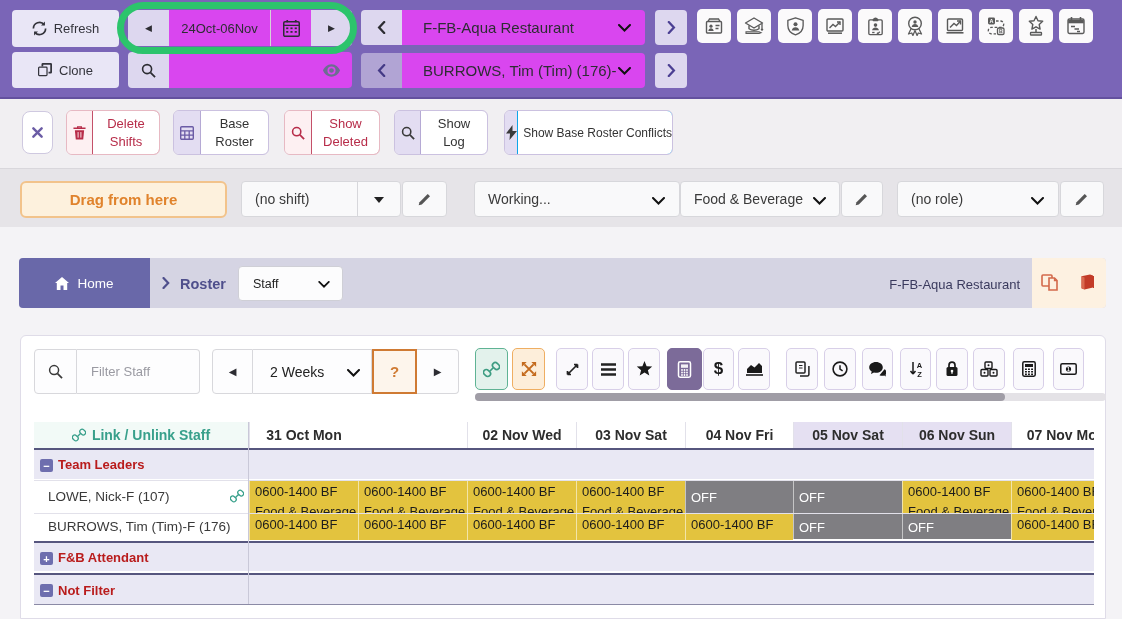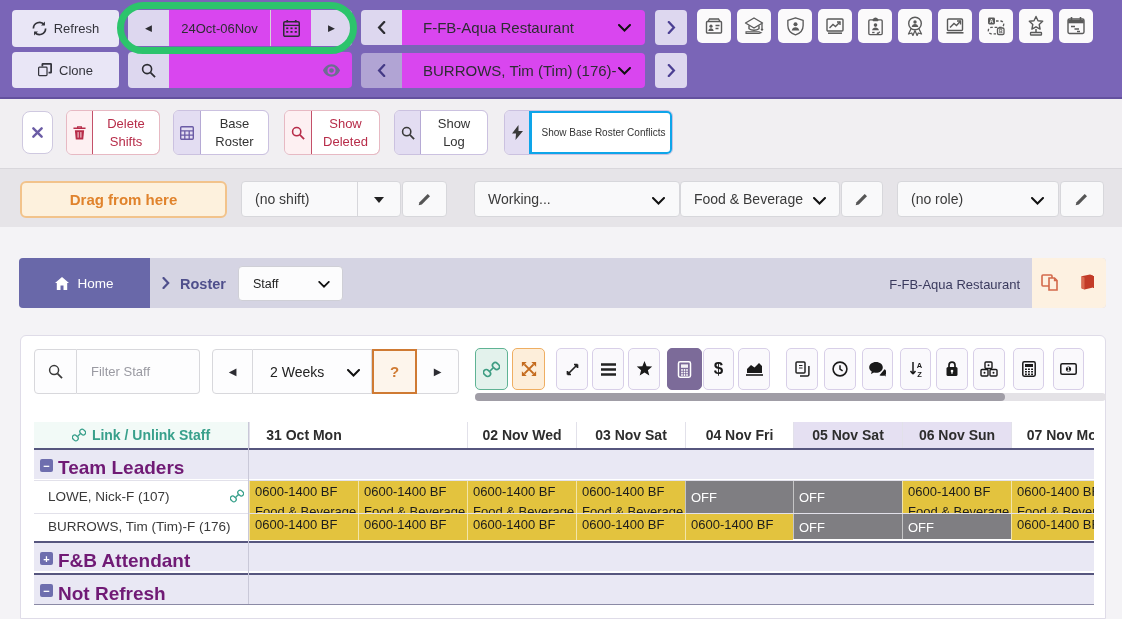--- a/index.html
+++ b/index.html
@@ -24,21 +24,21 @@
 
 #crumbbar { left:19px; top:258px; width:1087px; height:50px; background:#d5d4e3; border-radius:4px; }
 
 #card { left:20px; top:335px; width:1086px; height:284px; background:#fff; border:1px solid #dfdce8; border-radius:6px 6px 0 0; }
 .ibtn { position:absolute; top:348px; height:42px; background:#faf9fc; border:1px solid #d8cfe8; border-radius:5px; display:flex; align-items:center; justify-content:center; }
 
 .hdrcell { position:absolute; top:0; height:26px; background:#fff; border-left:1px solid #e2e1ea; font-weight:bold; font-size:14px; color:#2d2d2d; display:flex; align-items:center; justify-content:center; }
 .wknd { background:#e5e0f2; }
 .grow { position:absolute; left:0; width:1060px; background:#e9e8f4; }
 .gico { position:absolute; left:6px; width:13px; height:13px; background:#6e6eae; border-radius:2px; color:#fff; display:flex; align-items:center; justify-content:center; font-size:11px; font-weight:bold; line-height:10px; }
-.gtxt { position:absolute; left:24px; font-weight:bold; font-size:19px; color:#701a75; }
+.gtxt { position:absolute; left:24px; font-weight:bold; font-size:13px; color:#b91c1c; }
 .cell { position:absolute; overflow:hidden; background:#e3c33e; color:#1c1c1c; font-size:13px; line-height:19.5px; padding:1px 0 0 5px; border-left:1px solid rgba(255,255,255,0.55); }
 .offcell { background:#7f7e82; color:#fff; padding-top:7px; font-weight:normal; }
 svg { display:block; }
 </style>
 </head>
 <body>
 <div id="page">
 <div class="abs" id="topbar"></div>
 <div class="abs" id="row2"></div>
 <div class="abs" id="row3"></div>
@@ -266,21 +266,21 @@
         </svg>
   </div>
   <div class="lblpart" style="border:1px solid #b5a9d4;border-radius:0 6px 6px 0;margin:-1px;margin-left:0;color:#333;">Show<br>Log</div>
 </div>
 <div class="tb2" style="left:504px;width:169px;border:1px solid #cbc1e0;">
   <div class="icopart" style="width:24px;background:#e3ddf2;">
     <svg width="11" height="15" viewBox="0 0 11 15">
           <path d="M6.5 0L0 8.5h4L3.5 15 11 6h-4.5z" fill="#3a3a3a"></path>
         </svg>
   </div>
-  <div class="lblpart" style="border:3px solid #0ea5e9;border-radius:0 6px 6px 0;margin:-1px;margin-left:0;color:#333;white-space:nowrap;font-size:10px;padding-left:5px;">Show Base Roster Conflicts</div>
+  <div class="lblpart" style="border:1px solid #0ea5e9;border-radius:0 6px 6px 0;margin:-1px;margin-left:0;color:#333;white-space:nowrap;font-size:12px;padding-left:5px;">Show Base Roster Conflicts</div>
 </div>
 
 <div class="abs" style="left:20px;top:181px;width:207px;height:37px;background:#fdf1dd;border:2px solid #f2c38b;border-radius:6px;display:flex;align-items:center;justify-content:center;font-size:15px;font-weight:bold;color:#e0832c;">Drag from here</div>
 <div class="dd" style="left:241px;width:160px;">(no shift)
   <div style="position:absolute;right:42px;top:0;height:34px;border-left:1px solid #d7d7db;"></div>
   <svg width="10" height="6" viewBox="0 0 10 6" style="position:absolute;right:16px;top:15px;">
         <path d="M0 0h10L5 6z" fill="#222"></path>
       </svg>
 </div>
 <div class="dd" style="left:402px;width:45px;padding:0;justify-content:center;">
@@ -560,21 +560,21 @@
     <div class="cell" style="left:977px;top:0;width:109px;height:25.5px;">0600-1400 BF<br>Food &amp; Beverage</div>
   </div>
 
   <div class="grow" style="top:119px;height:30px;border-top:2px solid #56567e;">
     <div class="gico" style="top:9px;">+</div>
         <div class="gtxt" style="top:7px;">F&amp;B Attendant</div>
   </div>
 
   <div class="grow" style="top:151px;height:31px;border-top:2px solid #56567e;">
     <div class="gico" style="top:9px;">−</div>
-        <div class="gtxt" style="top:8px;">Not Refresh</div>
+        <div class="gtxt" style="top:8px;">Not Filter</div>
   </div>
   <div class="abs" style="left:0;top:182px;width:1060px;height:1px;background:#8b8aa5;"></div>
 
   <div class="abs" style="left:214px;top:0;width:1px;height:182px;background:#c9c8d8;"></div>
 </div>
 
 <svg width="250" height="60" viewBox="0 0 250 60" style="position:absolute;left:114px;top:-1px;">
       <rect x="6.5" y="6.5" width="233" height="45" rx="22.5" fill="none" stroke="#2cc46c" stroke-width="7"></rect>
     </svg>
 

